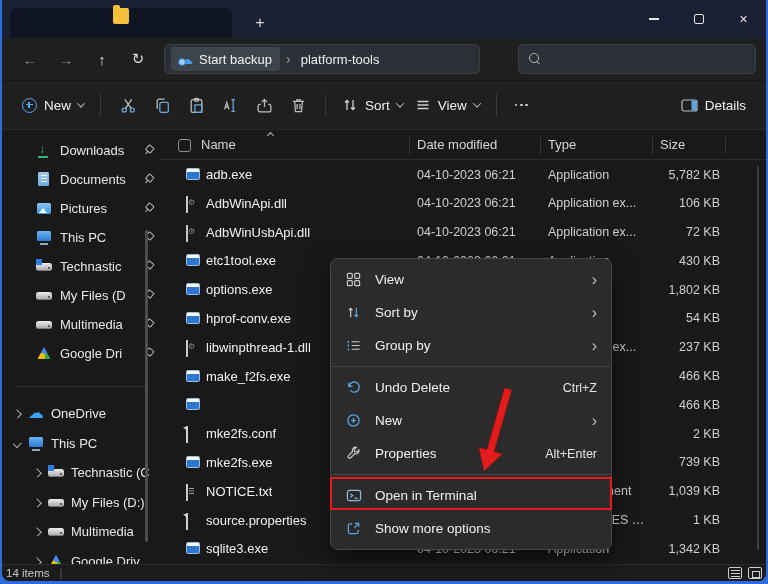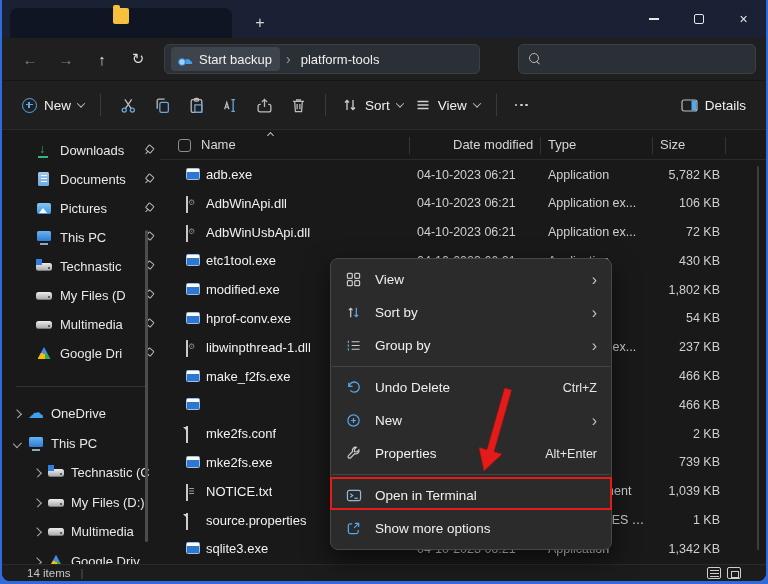--- a/index.html
+++ b/index.html
@@ -102,21 +102,21 @@
       clip-path:polygon(50% 0, 100% 100%, 0 100%); }
   [data-sicon="cloud"] { color:#3ba2f2; font-size:16px; line-height:14px; text-align:center; }
 
   
   .filearea { position:absolute; left:158px; right:0; top:0; bottom:0; }
   .fheader { position:absolute; left:0; right:0; top:0; height:30px; border-bottom:1px solid #2c2c2c;
              color:#d6d6d6; font-size:13px; }
   .fheader .cb { position:absolute; left:18px; top:9px; width:13px; height:13px; border:1px solid #8d8d8d; border-radius:3px; }
   .h-name { position:absolute; left:41px; top:7px; }
   .h-caret { position:absolute; left:108px; top:3px; width:5px; height:5px; border-top:1.3px solid #bdbdbd; border-left:1.3px solid #bdbdbd; transform:rotate(45deg); }
-  .h-date { position:absolute; left:257px; top:7px;margin-left:36px; }
+  .h-date { position:absolute; left:257px; top:7px; }
   .h-type { position:absolute; left:388px; top:7px; }
   .h-size { position:absolute; left:500px; top:7px; }
   .hsep { position:absolute; top:7px; width:1px; height:17px; background:#353535; }
   .frows { position:absolute; left:0; right:0; top:30px; bottom:0; overflow:hidden; }
   .frow { height:28.8px; position:relative; color:#f2f2f2; font-size:13px; }
   .fname { position:absolute; left:46px; top:7px; max-width:200px; white-space:nowrap; overflow:hidden; }
   .fdate, .ftype { position:absolute; top:7.5px; color:#cfcfcf; font-size:12.5px; white-space:nowrap; overflow:hidden; }
   .fdate { left:257px; width:122px; }
   .ftype { left:388px; width:102px; text-overflow:ellipsis; }
   .fsize { position:absolute; left:460px; top:7.5px; width:100px; text-align:right; color:#cfcfcf; font-size:12.5px; }
@@ -126,21 +126,21 @@
   [data-icon="dll"] { width:11px; height:13px; background:#f4f4f4; border:1px solid #c9c9c9; border-radius:1.5px; position:relative; }
   [data-icon="dll"]::after { content:"⚙"; position:absolute; left:1px; top:2px; font-size:8px; color:#8a8a8a; line-height:8px; }
   [data-icon="txt"] { width:11px; height:13px; background:#f7f7f7; border:1px solid #c9c9c9; border-radius:1.5px; position:relative; }
   [data-icon="txt"]::after { content:""; position:absolute; left:1.8px; top:3px; width:5.5px; height:1px; background:#9a9a9a; box-shadow:0 2.5px 0 #9a9a9a, 0 5px 0 #9a9a9a; }
   [data-icon="file"] { width:11px; height:13px; background:#f7f7f7; border:1px solid #cfcfcf; border-radius:1.5px; position:relative; }
   [data-icon="file"]::before { content:""; position:absolute; right:0; top:0; border-left:4px solid transparent; border-top:4px solid #d4d4d4; }
   .fscroll { position:absolute; right:7px; top:36px; bottom:14px; width:2px; background:#3e3e3e; border-radius:2px; }
 
   
   .statusbar { position:absolute; left:0; right:0; bottom:0; height:17px; background:#1c1c1c; border-top:1px solid #2a2a2a;
-               display:flex; align-items:center; padding:0 25px; gap:10px; color:#c8c8c8; font-size:11.5px; }
+               display:flex; align-items:center; padding:0 4px; gap:10px; color:#c8c8c8; font-size:11.5px; }
   .sb-sep { color:#5a5a5a; }
   .sb-toggles { margin-left:auto; display:flex; gap:6px; align-items:center; }
   .sb-ic1 { width:14px; height:12px; border:1px solid #cfcfcf; border-radius:2px;
             background:repeating-linear-gradient(#1c1c1c 0 1.5px, #cfcfcf 1.5px 2.8px); background-clip:content-box; padding:1.5px; }
   .sb-ic2 { width:14px; height:12px; border:1px solid #cfcfcf; border-radius:2px; position:relative; }
   .sb-ic2::after { content:""; position:absolute; left:3px; top:2.5px; width:6px; height:5px; border:1px solid #cfcfcf; }
 
   
   .ctxmenu { position:absolute; left:328px; top:258px; width:282px; background:#2b2b2b;
              border:1px solid #474747; border-radius:8px; padding:4px 0;
@@ -381,21 +381,21 @@
         <div class="frow"><span class="ficon" data-icon="dll"></span><span class="fname">AdbWinUsbApi.dll</span><span class="fdate">04-10-2023 06:21</span><span class="ftype">Application ex...</span><span class="fsize">72 KB</span></div>
         <div class="frow">
             <span class="ficon" data-icon="exe"></span>
             <span class="fname">etc1tool.exe</span>
             <span class="fdate">04-10-2023 06:21</span>
             <span class="ftype">Application</span>
             <span class="fsize">430 KB</span>
           </div>
         <div class="frow">
             <span class="ficon" data-icon="exe"></span>
-            <span class="fname">modified.exe</span>
+            <span class="fname">options.exe</span>
             <span class="fdate">04-10-2023 06:21</span>
             <span class="ftype">Application</span>
             <span class="fsize">1,802 KB</span>
           </div>
         <div class="frow">
             <span class="ficon" data-icon="exe"></span>
             <span class="fname">hprof-conv.exe</span>
             <span class="fdate">04-10-2023 06:21</span>
             <span class="ftype">Application</span>
             <span class="fsize">54 KB</span>

